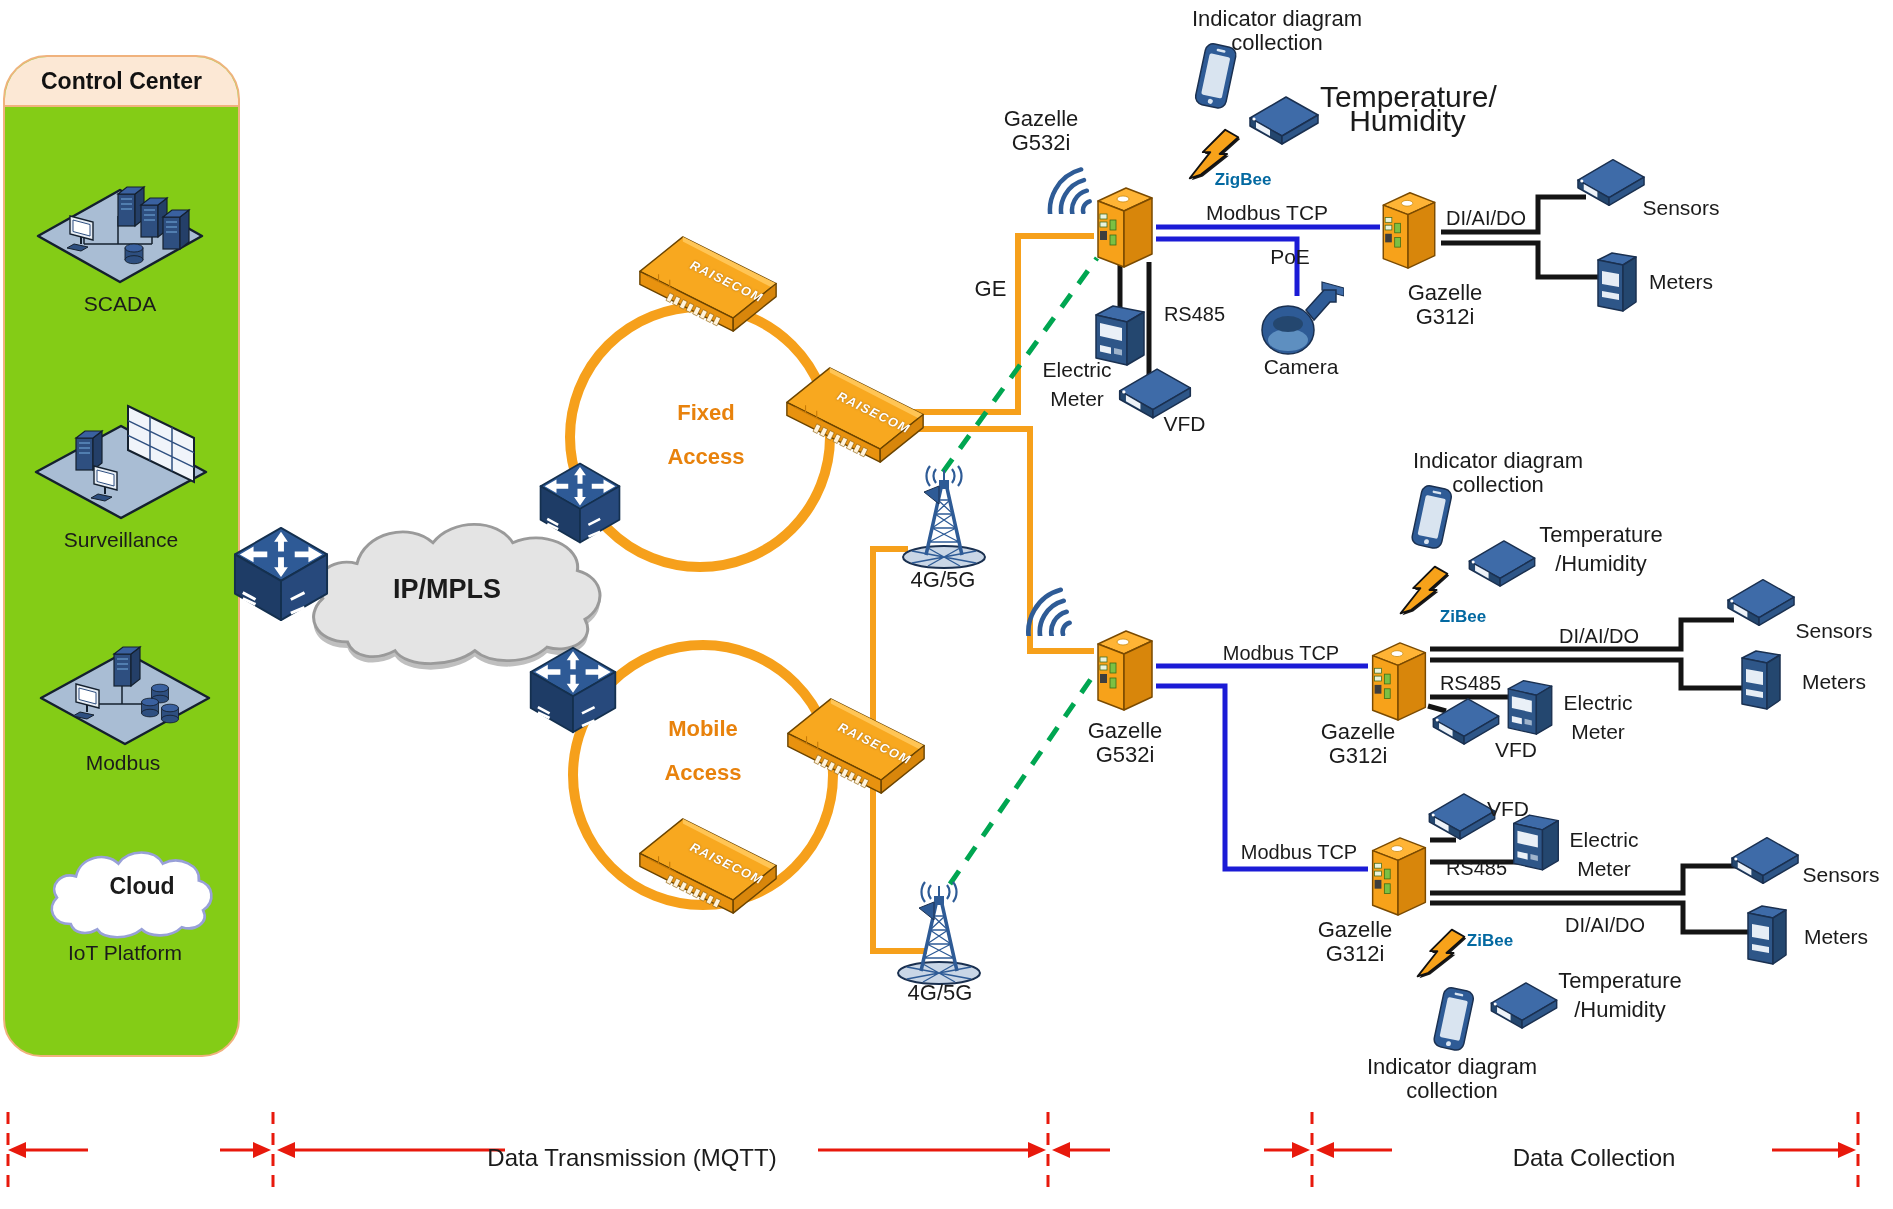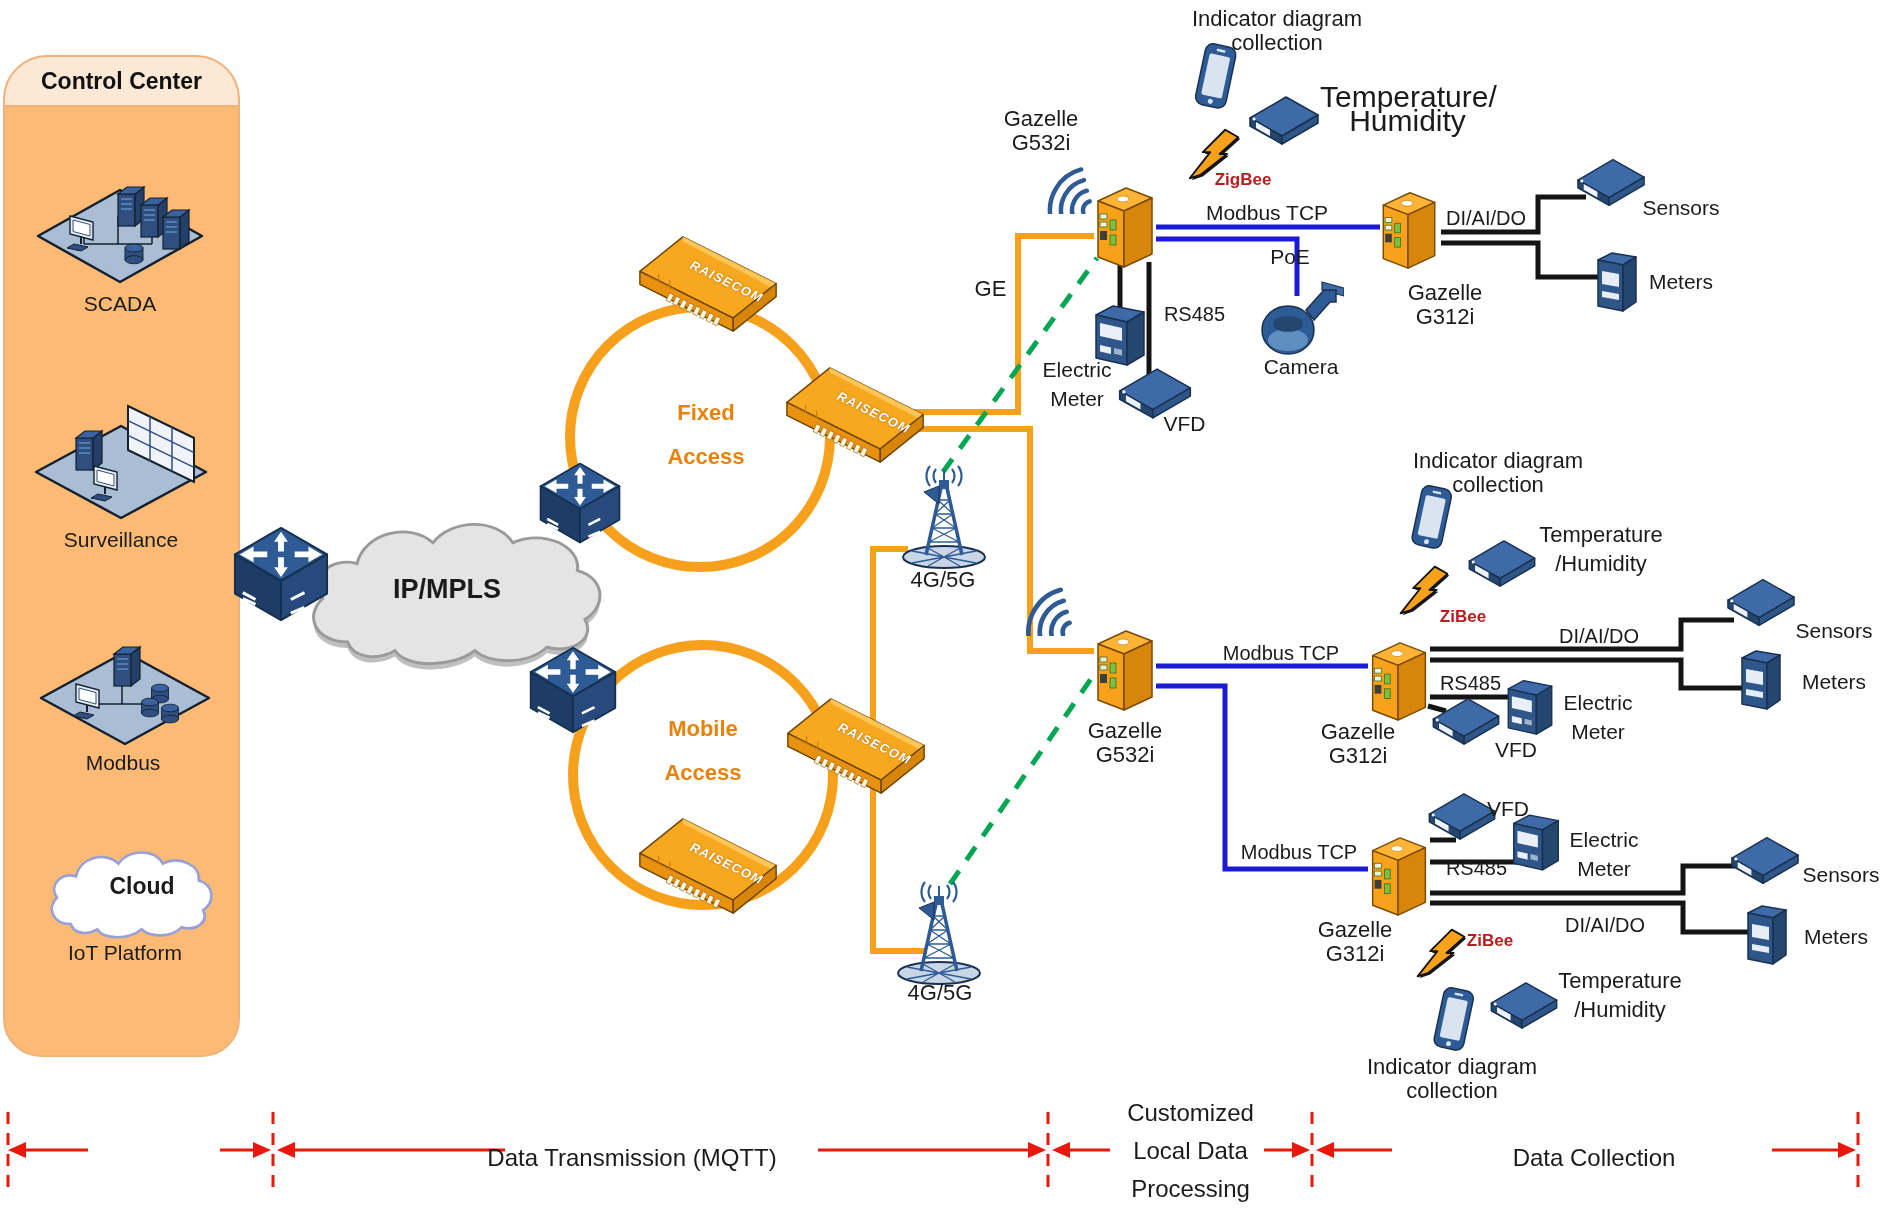--- a/index.html
+++ b/index.html
@@ -8,26 +8,26 @@
   svg{display:block;}
   .abs{position:absolute;}
   .lbl{position:absolute;text-align:center;white-space:pre-line;font-size:21px;line-height:25px;color:#1b1b1b;}
   .sz24{font-size:24px;line-height:29px;}
   .lh34{line-height:34px;}
   .lh38{line-height:38px;}
   .lh24{line-height:24px;}
   .lh29{line-height:29px;}
   .bold{font-weight:bold;}
   .orange{color:#E8820C;font-weight:bold;font-size:22px;line-height:44px;}
-  .red{color:#b91c1c;font-weight:bold;font-size:17px;line-height:19px;}
+  .red{color:#0369a1;font-weight:bold;font-size:17px;line-height:19px;}
   .brand{position:absolute;width:104px;color:#fff;font-weight:bold;font-style:italic;
          font-size:12.5px;letter-spacing:1.5px;transform:rotate(26deg);transform-origin:0 50%;
          text-align:center;text-shadow:0 0 2px rgba(90,50,0,.6);}
   #cc-panel{position:absolute;left:3px;top:55px;width:237px;height:1002px;border:2px solid #F0B27D;
-            border-radius:44px 44px 38px 38px;background:#fdba74;box-sizing:border-box;text-align:right;}
+            border-radius:44px 44px 38px 38px;background:#84cc16;box-sizing:border-box;text-align:right;}
   #cc-header{height:48px;background:#FCE8D5;border-bottom:2px solid #F0B27D;border-radius:42px 42px 0 0;
              display:flex;align-items:center;justify-content:center;font-size:23px;font-weight:bold;color:#111;}
 </style>
 </head>
 <body>
 
 <div id="canvas">
 
 <svg width="0" height="0" style="position:absolute" aria-hidden="true">
 <defs>
@@ -438,18 +438,15 @@
 <svg class="abs" style="left:1488px;top:980px" width="72" height="50" viewBox="0 0 72 52">
       <use href="#sym-bluebox"></use>
     </svg>
 <svg class="abs" style="left:1432px;top:986px" width="44" height="68" viewBox="0 0 44 70">
       <use href="#sym-phone"></use>
     </svg>
 <div class="lbl lh24" style="left:1332px;top:1055px;width:240px;font-size:22px">Indicator diagram
 collection</div>
 
 <div class="lbl sz24" style="left:432px;top:1143px;width:400px">Data Transmission (MQTT)</div>
-<div class="lbl sz24 lh38" style="left:1088px;top:1094px;width:205px">Customized
-Local Data
-Processing</div>
 <div class="lbl sz24" style="left:1444px;top:1143px;width:300px">Data Collection</div>
 
 </div>
 
 </body></html>

